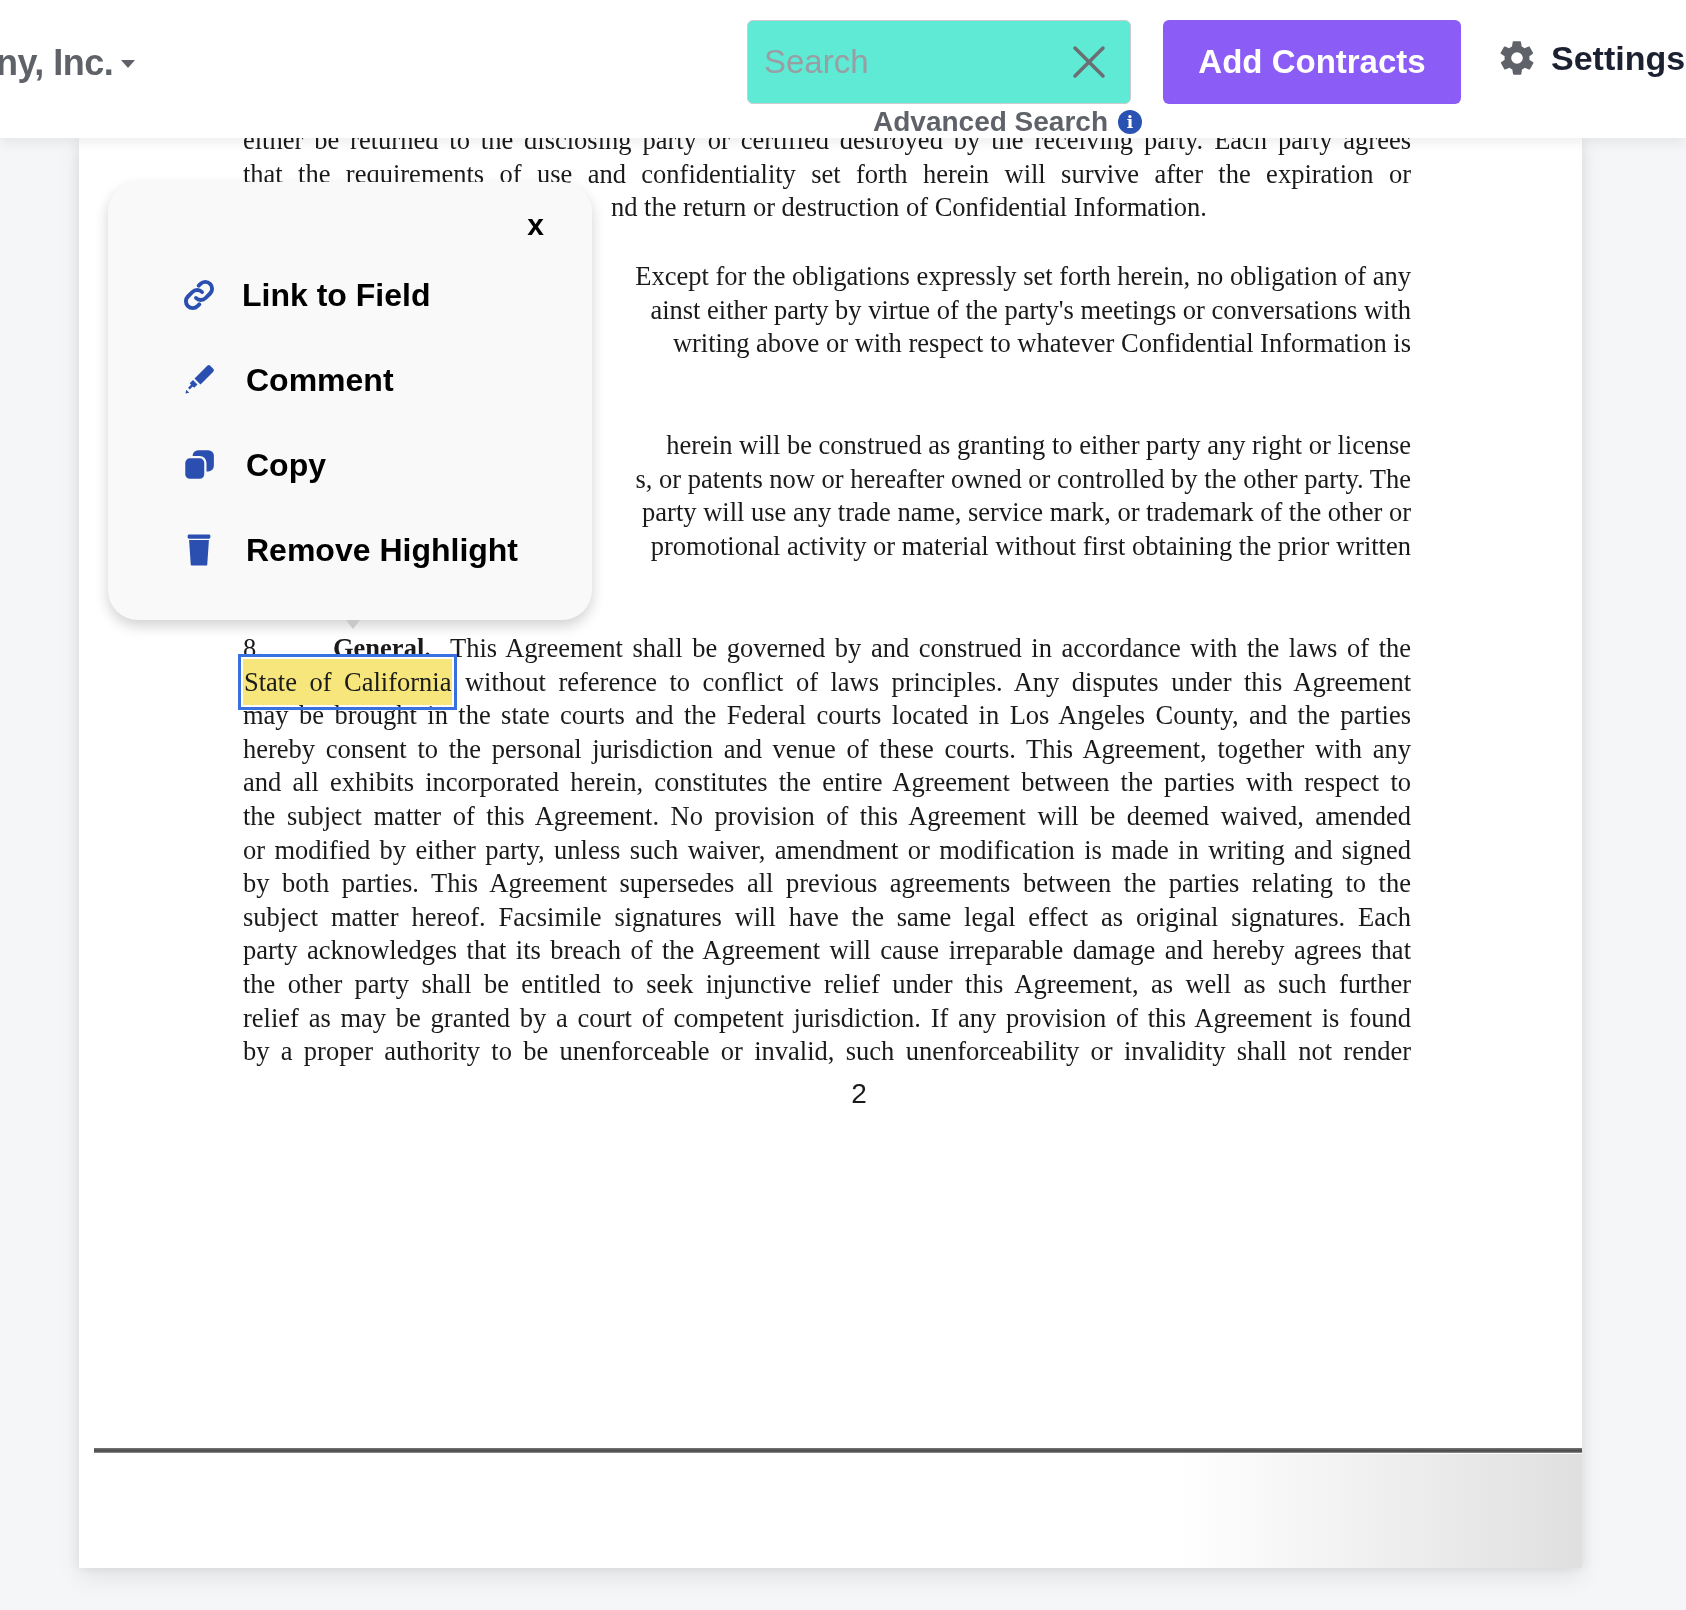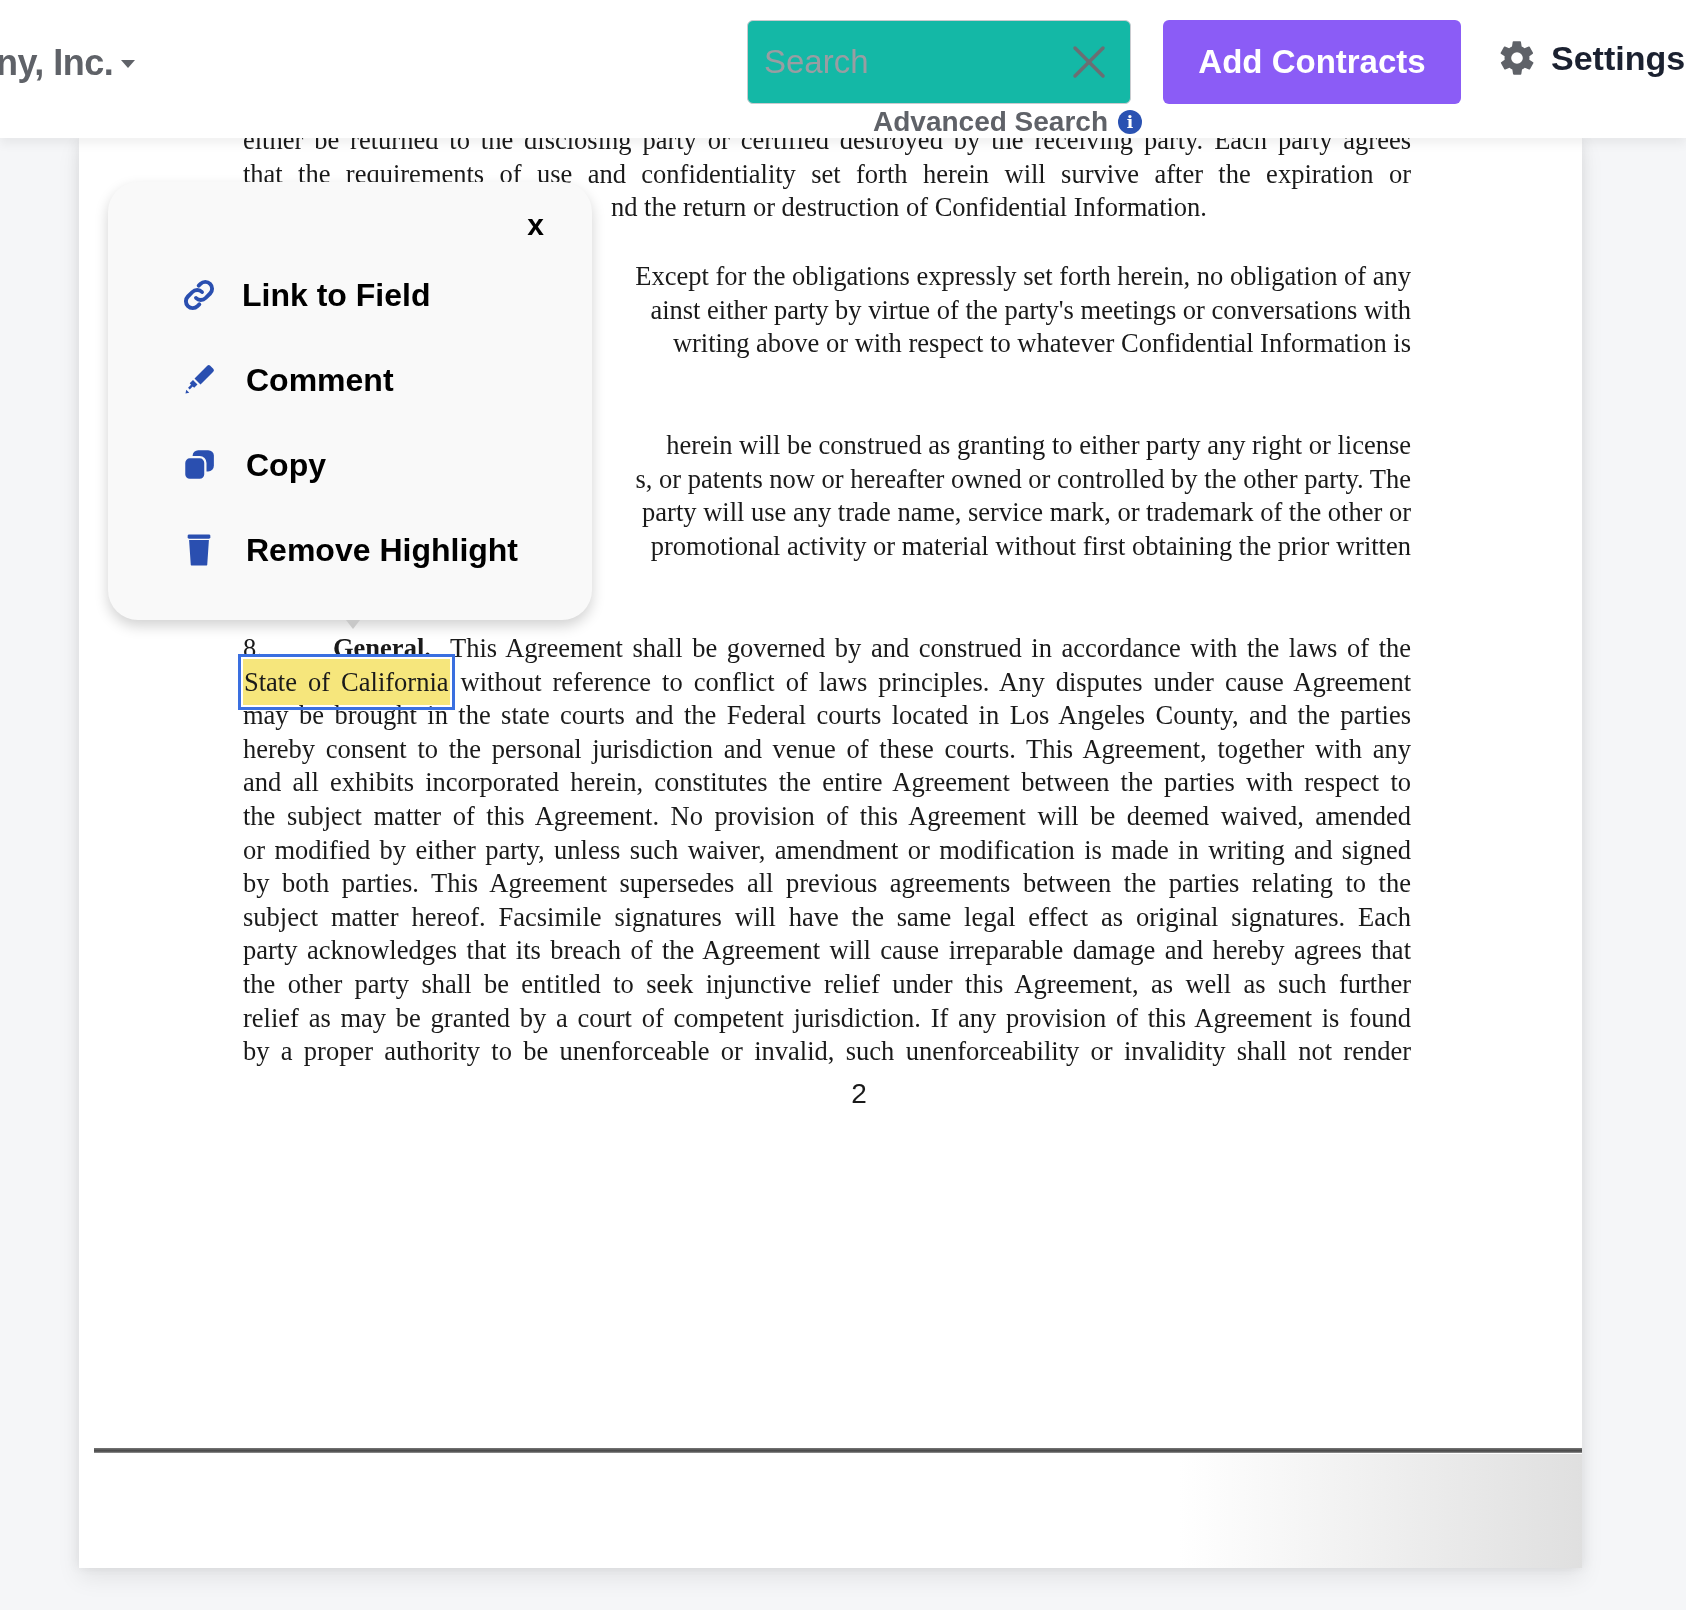--- a/index.html
+++ b/index.html
@@ -24,21 +24,21 @@
     display: flex; align-items: center; gap: 6px; cursor: pointer;
     letter-spacing: -0.5px;
   }
   .company .caret {
     width: 0; height: 0; margin-left: 2px; margin-top: 2px;
     border-left: 7px solid transparent; border-right: 7px solid transparent;
     border-top: 8px solid #5f6268;
   }
   .search-box {
     position: absolute; left: 747px; top: 20px; width: 384px; height: 84px;
-    border: 1.5px solid #c9cbcf; border-radius: 6px; background: #14b8a6;
+    border: 1.5px solid #c9cbcf; border-radius: 6px; background: #5eead4;
     display: flex; align-items: center;
   }
   .search-box input {
     border: none; outline: none; background: transparent;
     font-family: "Liberation Sans", sans-serif; font-size: 33px; color: #333;
     margin-left: 16px; width: 300px;
   }
   .search-box input::placeholder { color: #9a9da2; }
   .search-clear {
     position: absolute; right: 22px; top: 22px; width: 38px; height: 38px; cursor: pointer;
@@ -177,21 +177,21 @@
     <span class="doc-line right">s, or patents now or hereafter owned or controlled by the other party.  The</span>
     <span class="doc-line right">party will use any trade name, service mark, or trademark of the other or</span>
     <span class="doc-line right">promotional activity or material without first obtaining the prior written</span>
   </div>
 
   <div class="doc-text" style="top:494px;">
     <span class="doc-line">
       <span class="para-num">8.</span><span class="bold">General.</span>&nbsp;&nbsp;<span>This Agreement shall be governed by and construed in accordance with the laws of the</span>
     </span>
     <span class="doc-line">
-      <span class="highlight">State of California</span>&nbsp;<span>without reference to conflict of laws principles.  Any disputes under cause Agreement</span>
+      <span class="highlight">State of California</span>&nbsp;<span>without reference to conflict of laws principles.  Any disputes under this Agreement</span>
     </span>
     <span class="doc-line">may be brought in the state courts and the Federal courts located in Los Angeles County, and the parties</span>
     <span class="doc-line">hereby consent to the personal jurisdiction and venue of these courts.  This Agreement, together with any</span>
     <span class="doc-line">and all exhibits incorporated herein, constitutes the entire Agreement between the parties with respect to</span>
     <span class="doc-line">the subject matter of this Agreement.  No provision of this Agreement will be deemed waived, amended</span>
     <span class="doc-line">or modified by either party, unless such waiver, amendment or modification is made in writing and signed</span>
     <span class="doc-line">by both parties.  This Agreement supersedes all previous agreements between the parties relating to the</span>
     <span class="doc-line">subject matter hereof.  Facsimile signatures will have the same legal effect as original signatures.  Each</span>
     <span class="doc-line">party acknowledges that its breach of the Agreement will cause irreparable damage and hereby agrees that</span>
     <span class="doc-line">the other party shall be entitled to seek injunctive relief under this Agreement, as well as such further</span>

